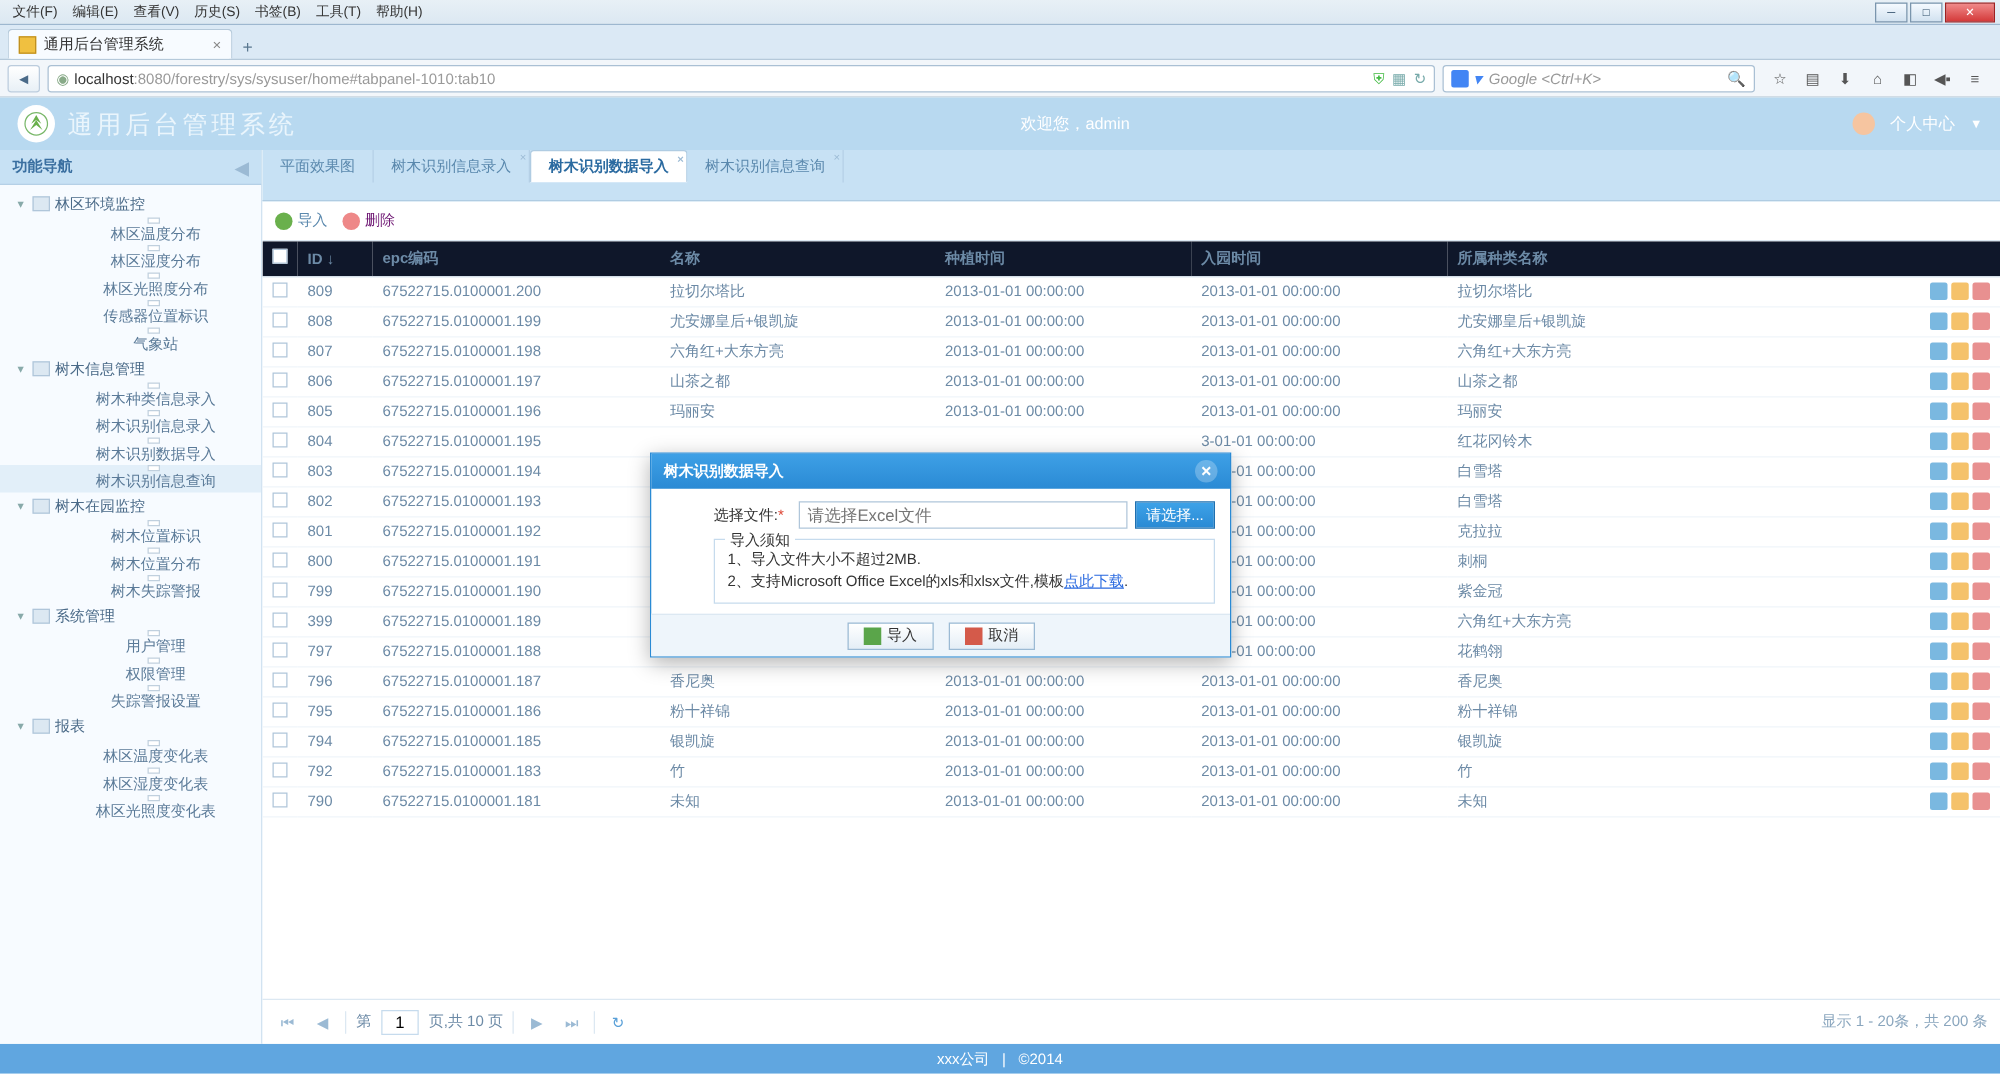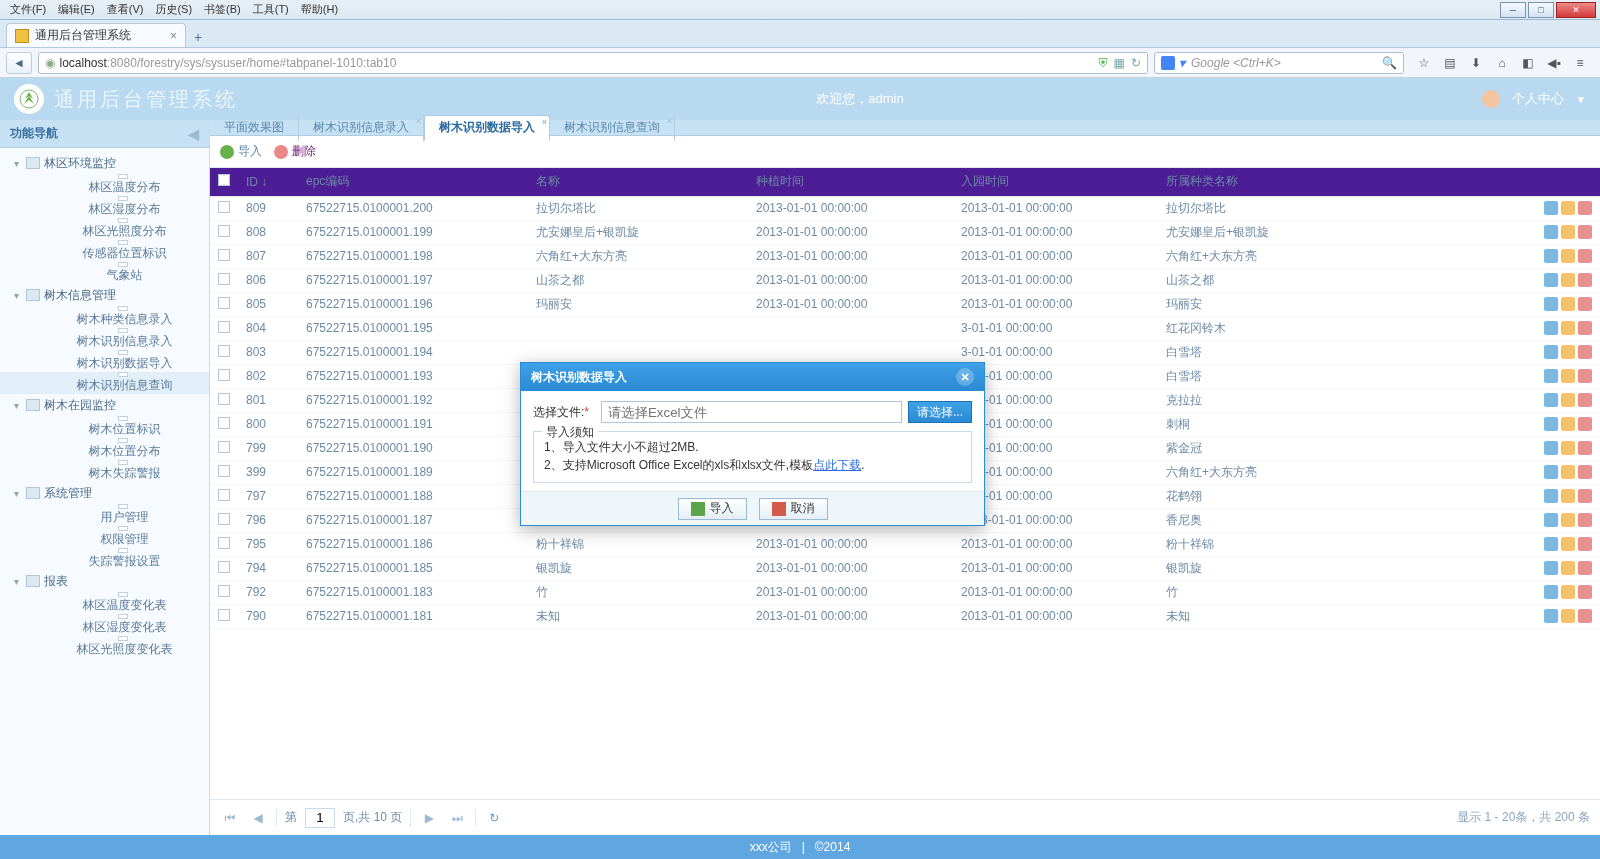--- a/index.html
+++ b/index.html
@@ -49,34 +49,34 @@
 .tree { flex:1; overflow:auto; padding:4px 0;}
 .tree-node { display:flex; align-items:center; height:22px; padding-left:8px; color:#4a6a88; cursor:pointer;}
 .tree-node.level1 { padding-left:14px;}
 .tree-node.level2 { padding-left:40px; color:#5a7a98;flex-direction:column;}
 .tree-node .toggle { width:12px; font-size:10px; color:#8aa;}
 .tree-node .foldicon { width:14px; height:12px; background:#dce8f2; border:1px solid #b0c6da; margin-right:4px;}
 .tree-node .fileicon { width:10px; height:12px; background:#fff; border:1px solid #c0d0de; margin-right:4px;}
 .tree-node.active { background:#e2eff9;}
 
 .content { flex:1; display:flex; flex-direction:column; background:#fff;}
-.content-tabs { height:16px; background:#c7e1f4; display:flex; align-items:center; border-bottom:1px solid #b0cce2;}
+.content-tabs { height:41px; background:#c7e1f4; display:flex; align-items:flex-start; border-bottom:1px solid #b0cce2;}
 .ctab { height:26px; padding:0 14px; display:flex; align-items:center; color:#5a88ad; font-size:12px; border-right:1px solid #b5d0e6; cursor:pointer; position:relative;}
 .ctab .x { position:absolute; top:1px; right:2px; font-size:9px; color:#9bbad4;}
 .ctab.active { background:#fff; color:#2a6aa0; font-weight:bold; border:1px solid #b0cce2; border-bottom:1px solid #fff; border-radius:3px 3px 0 0;}
 
 .toolbar { height:32px; border-bottom:1px solid #dce8f2; display:flex; align-items:center; padding:0 10px; gap:12px;}
 .tbtn { display:flex; align-items:center; gap:4px; color:#5a88ad; cursor:pointer;}
 .tbtn.disabled { color:#701a75;}
 .tbtn .ico { width:14px; height:14px; border-radius:50%; display:inline-block;}
 .tbtn .ico.import { background:#6ab04c;}
 .tbtn .ico.del { background:#e88;}
 
 table.grid { width:100%; border-collapse:collapse; table-layout:fixed;}
-table.grid th { height:28px; background:#4c1d95; border-bottom:1px solid #dce8f2; text-align:left; padding:0 8px; color:#6c8aa6; font-weight:normal; font-size:12px;}
+table.grid th { height:28px; background:#0f172a; border-bottom:1px solid #dce8f2; text-align:left; padding:0 8px; color:#6c8aa6; font-weight:bold; font-size:12px;}
 table.grid td { height:24px; padding:0 8px; border-bottom:1px solid #f0f5fa; color:#6c8aa6; font-size:12px; white-space:nowrap; overflow:hidden;}
 table.grid td.chk, table.grid th.chk { width:28px; text-align:center;}
 .chkbox { width:12px; height:12px; border:1px solid #b0c6da; display:inline-block; background:#fff;}
 .row-actions { display:flex; gap:3px; justify-content:flex-end;}
 .act-ico { width:14px; height:14px; display:inline-block; border-radius:2px;}
 .act-ico.view { background:#7ab8e0;}
 .act-ico.edit { background:#f5c26b;}
 .act-ico.del2 { background:#e89090;}
 
 .pager { height:36px; border-top:1px solid #dce8f2; display:flex; align-items:center; padding:0 10px; gap:8px; color:#6c8aa6;}
@@ -86,21 +86,21 @@
 .pager .info { margin-left:auto; color:#8aa6be;}
 
 
 .footer { height:24px; background:#60a6e0; color:#fff; display:flex; align-items:center; justify-content:center; font-size:12px; gap:10px;}
 
 
 .modal-mask { position:absolute; inset:0; pointer-events:none;}
 .modal { position:absolute; left:520px; top:362px; width:465px; background:#fff; border:1px solid #2a8ad4; box-shadow:0 4px 16px rgba(0,0,0,0.3);}
 .modal-hd { height:28px; background:linear-gradient(#3ea0e6,#2a8ad4); color:#fff; display:flex; align-items:center; padding:0 10px; font-weight:bold;}
 .modal-hd .mclose { margin-left:auto; width:18px; height:18px; border-radius:50%; background:rgba(255,255,255,0.25); display:flex; align-items:center; justify-content:center; font-size:11px; cursor:pointer;}
-.modal-bd { padding:10px 12px 8px;}
+.modal-bd { padding:10px 12px 8px;margin-left:38px;}
 .form-row { display:flex; align-items:center; gap:6px; margin-bottom:8px;}
 .form-label { width:62px; color:#333;}
 .form-label .req { color:#d43;}
 .form-input { flex:1; height:22px; border:1px solid #b0c6da; padding:0 6px; color:#999;}
 .form-btn { height:22px; padding:0 8px; background:linear-gradient(#3da2e8,#2a8ad4); color:#fff; border:1px solid #1f70b0; font-size:12px; cursor:pointer;}
 .fieldset { border:1px solid #c6dbed; padding:6px 10px 8px; position:relative;}
 .fieldset .legend { position:absolute; top:-8px; left:8px; background:#fff; padding:0 4px; color:#333;}
 .fieldset .line { color:#333; line-height:18px;}
 .fieldset a { color:#2a6ae0; text-decoration:underline;}
 .modal-ft { height:34px; background:#eef5fb; border-top:1px solid #dce8f2; display:flex; align-items:center; justify-content:center; gap:12px;}

